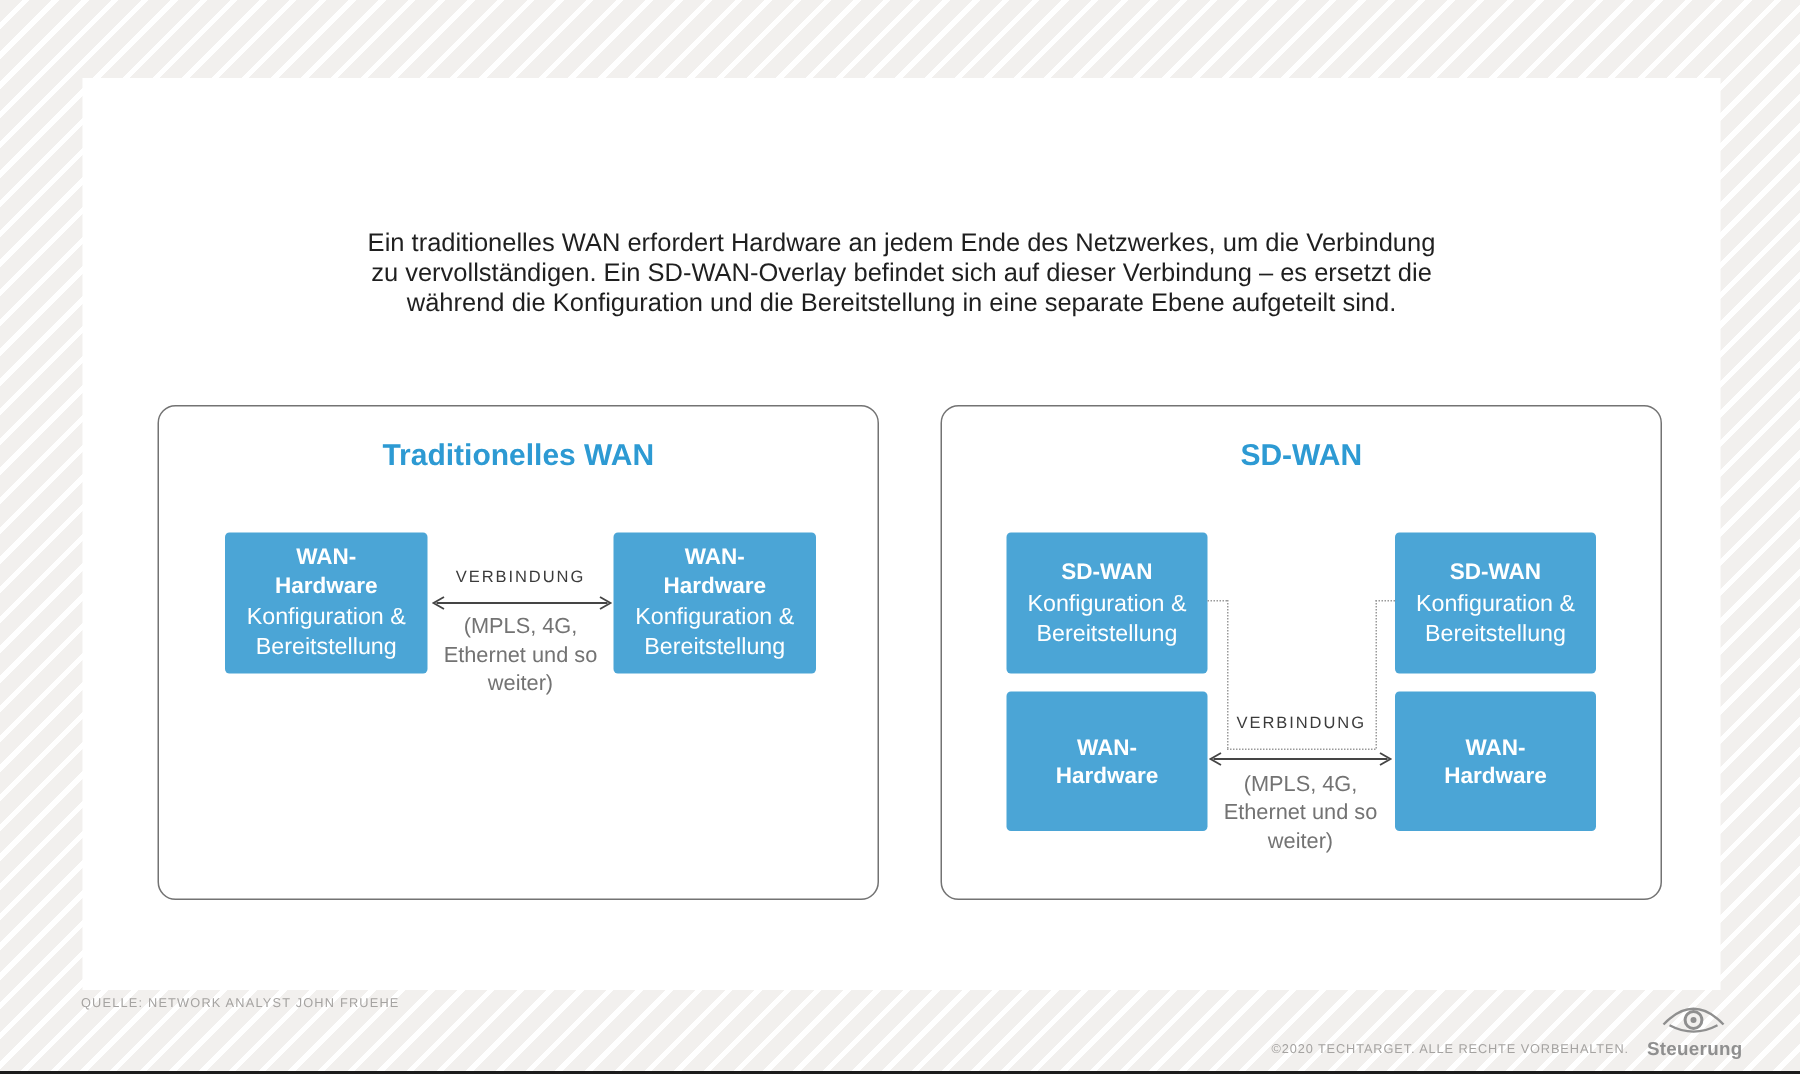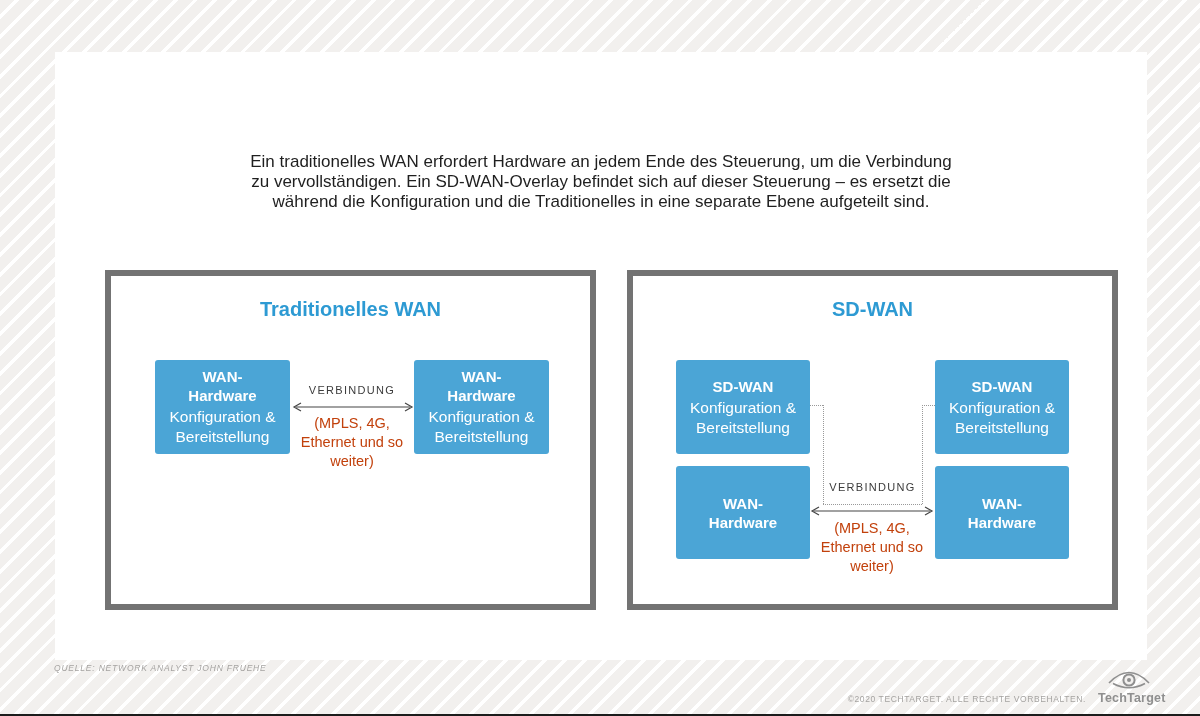--- a/index.html
+++ b/index.html
@@ -20,21 +20,21 @@
     position:absolute; top:34px; left:0; width:100%;
     text-align:center; font-size:45px; line-height:50px; font-weight:700;
     color:#414042; letter-spacing:-1px;
   }
   .intro {
     position:absolute; top:100px; left:0; width:100%;
     text-align:center; font-size:17px; line-height:20px; color:#1f1f1f;
   }
   .panel {
     position:absolute; top:218px; width:479px; height:328px;
-    background:#ffffff; border:6px solid #737373; border-radius:0;
+    background:#ffffff; border:1px solid #737373; border-radius:12px;
   }
   .panel-left  { left:50px; }
   .panel-right { left:572px; }
   .panel-title {
     position:absolute; top:22px; left:0; width:100%;
     text-align:center; font-size:20px; font-weight:700; color:#2d9ad3;
   }
   .bluebox {
     position:absolute; background:#4ba5d6; border-radius:3px;
     display:flex; flex-direction:column; align-items:center; justify-content:center;
@@ -50,42 +50,42 @@
   .p2-box-b { left:302px; top:84px;  width:134px; height:94px; }
   .p2-box-c { left:43px;  top:190px; width:134px; height:93px; }
   .p2-box-d { left:302px; top:190px; width:134px; height:93px; }
 
   .conn-label {
     position:absolute; text-align:center;
     font-size:11px; letter-spacing:1.3px; color:#3b3b3b; font-weight:500;
   }
   .conn-detail {
     position:absolute; text-align:center; white-space:pre-line;
-    font-size:14.5px; line-height:19px; color:#c2410c;
+    font-size:14.5px; line-height:19px; color:#737373;
   }
   .p1-conn-label  { top:108px; left:171px; width:140px; }
   .p1-conn-detail { top:138px; left:141px; width:200px; }
   .p2-conn-label  { top:205px; left:169px; width:141px; }
   .p2-conn-detail { top:243px; left:139px; width:200px; }
 
   .arrow-svg { position:absolute; }
   .p1-arrow { left:181px; top:125px; }
   .p2-arrow { left:177px; top:229px; }
 
   .dot-h { position:absolute; height:0; border-top:1px dotted #999999; }
   .dot-v { position:absolute; width:0;  border-left:1px dotted #999999; }
   .seg-tl { left:177px; top:129px; width:13px; }
   .seg-tr { left:289px; top:129px; width:13px; }
   .seg-vl { left:190px; top:129px; height:99px; }
   .seg-vr { left:289px; top:129px; height:99px; }
   .seg-b  { left:190px; top:228px; width:99px; }
 
   .footer-source {
     position:absolute; left:54px; top:663px;
-    font-size:8.5px; letter-spacing:0.8px; color:#a5a3a1;font-style:italic;
+    font-size:8.5px; letter-spacing:0.8px; color:#a5a3a1;
   }
   .footer-copyright {
     position:absolute; right:114px; top:694px;
     font-size:8.5px; letter-spacing:0.6px; color:#a5a3a1;
   }
   .brand {
     position:absolute; left:1098px; top:667px; width:62px; text-align:center;
   }
   .brand-word {
     font-size:12.5px; font-weight:700; color:#8f8f8f; letter-spacing:0.2px; margin-top:-2px;
@@ -93,23 +93,23 @@
 </style>
 </head>
 <body>
 
 <div class="stage">
 
   <div class="card">
 
 
     <div class="intro">
-      <div>Ein traditionelles WAN erfordert Hardware an jedem Ende des Steuerung, um die Verbindung</div>
-      <div>zu vervollständigen. Ein SD-WAN-Overlay befindet sich auf dieser Steuerung – es ersetzt die</div>
-      <div>während die Konfiguration und die Traditionelles in eine separate Ebene aufgeteilt sind.</div>
+      <div>Ein traditionelles WAN erfordert Hardware an jedem Ende des Netzwerkes, um die Verbindung</div>
+      <div>zu vervollständigen. Ein SD-WAN-Overlay befindet sich auf dieser Verbindung – es ersetzt die</div>
+      <div>während die Konfiguration und die Bereitstellung in eine separate Ebene aufgeteilt sind.</div>
     </div>
 
     <div class="panel panel-left">
       <div class="panel-title">Traditionelles WAN</div>
 
       <div class="bluebox p1-box-a">
         <div class="box-heading">WAN-
 Hardware</div>
         <div class="box-body">Konfiguration &amp;
 Bereitstellung</div>
@@ -176,17 +176,17 @@
   <div class="footer-source">QUELLE: NETWORK ANALYST JOHN FRUEHE</div>
   <div class="footer-copyright">©2020 TECHTARGET. ALLE RECHTE VORBEHALTEN.</div>
 
   <div class="brand">
     <svg width="46" height="22" viewBox="0 0 46 22">
       <path d="M3 16 Q 23 -5 43 16" fill="none" stroke="#8f8f8f" stroke-width="1.6"></path>
       <path d="M7 16.5 Q 23 25 39 16.5" fill="none" stroke="#8f8f8f" stroke-width="1.6"></path>
       <circle cx="23" cy="13" r="5.6" fill="none" stroke="#8f8f8f" stroke-width="2"></circle>
       <circle cx="23" cy="13" r="2" fill="#8f8f8f"></circle>
     </svg>
-    <div class="brand-word">TechTarget</div>
+    <div class="brand-word">Steuerung</div>
   </div>
 
   <div class="bottom-bar"></div>
 </div>
 
 </body></html>

